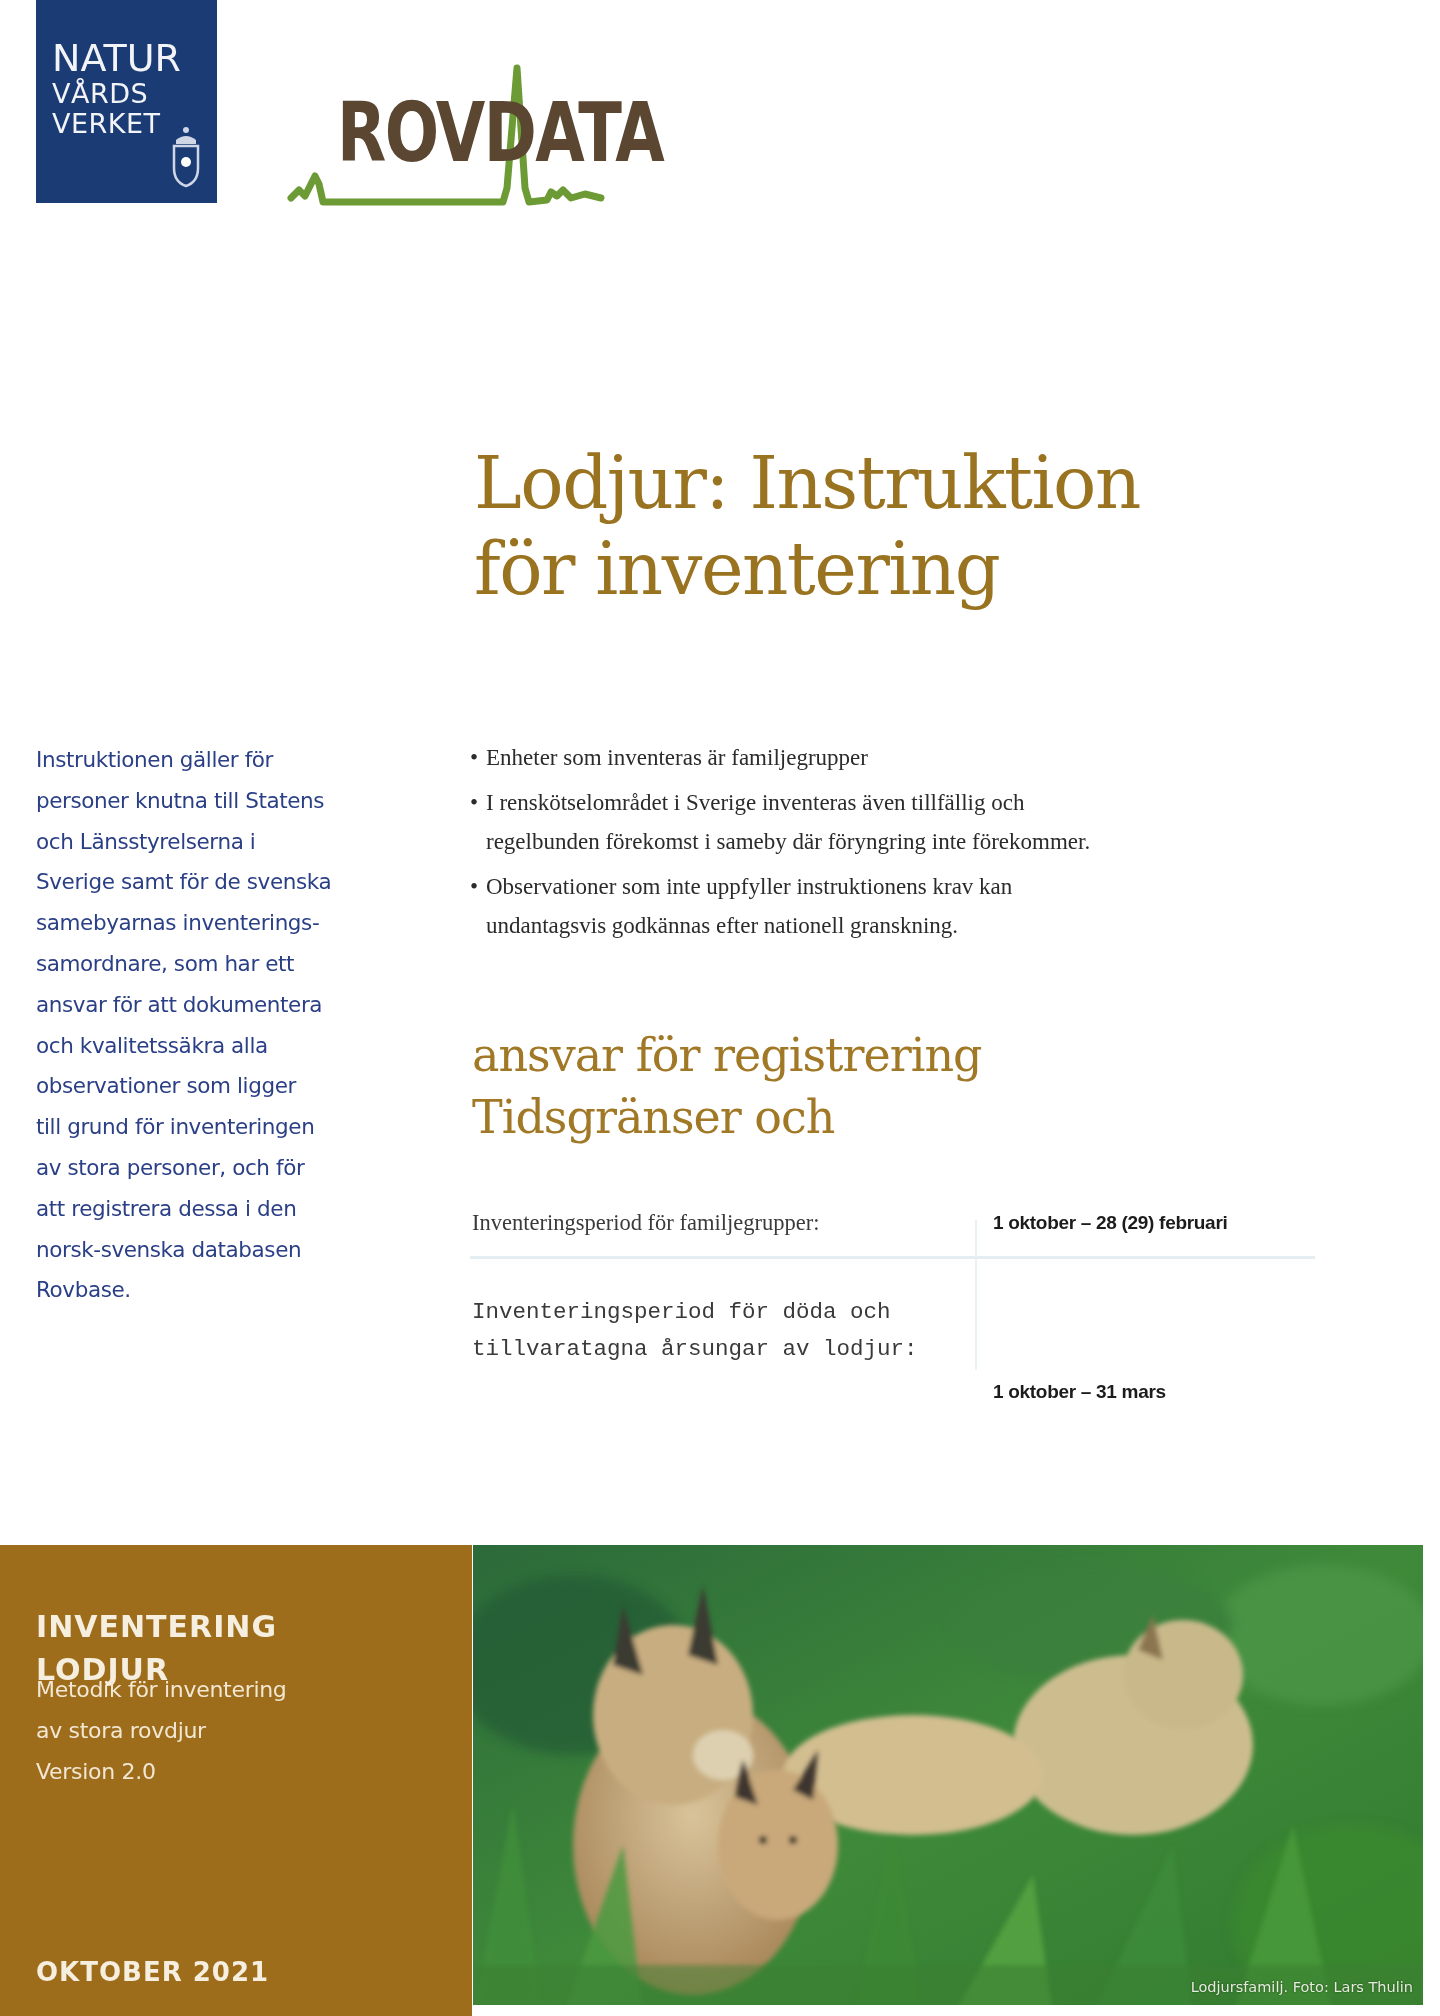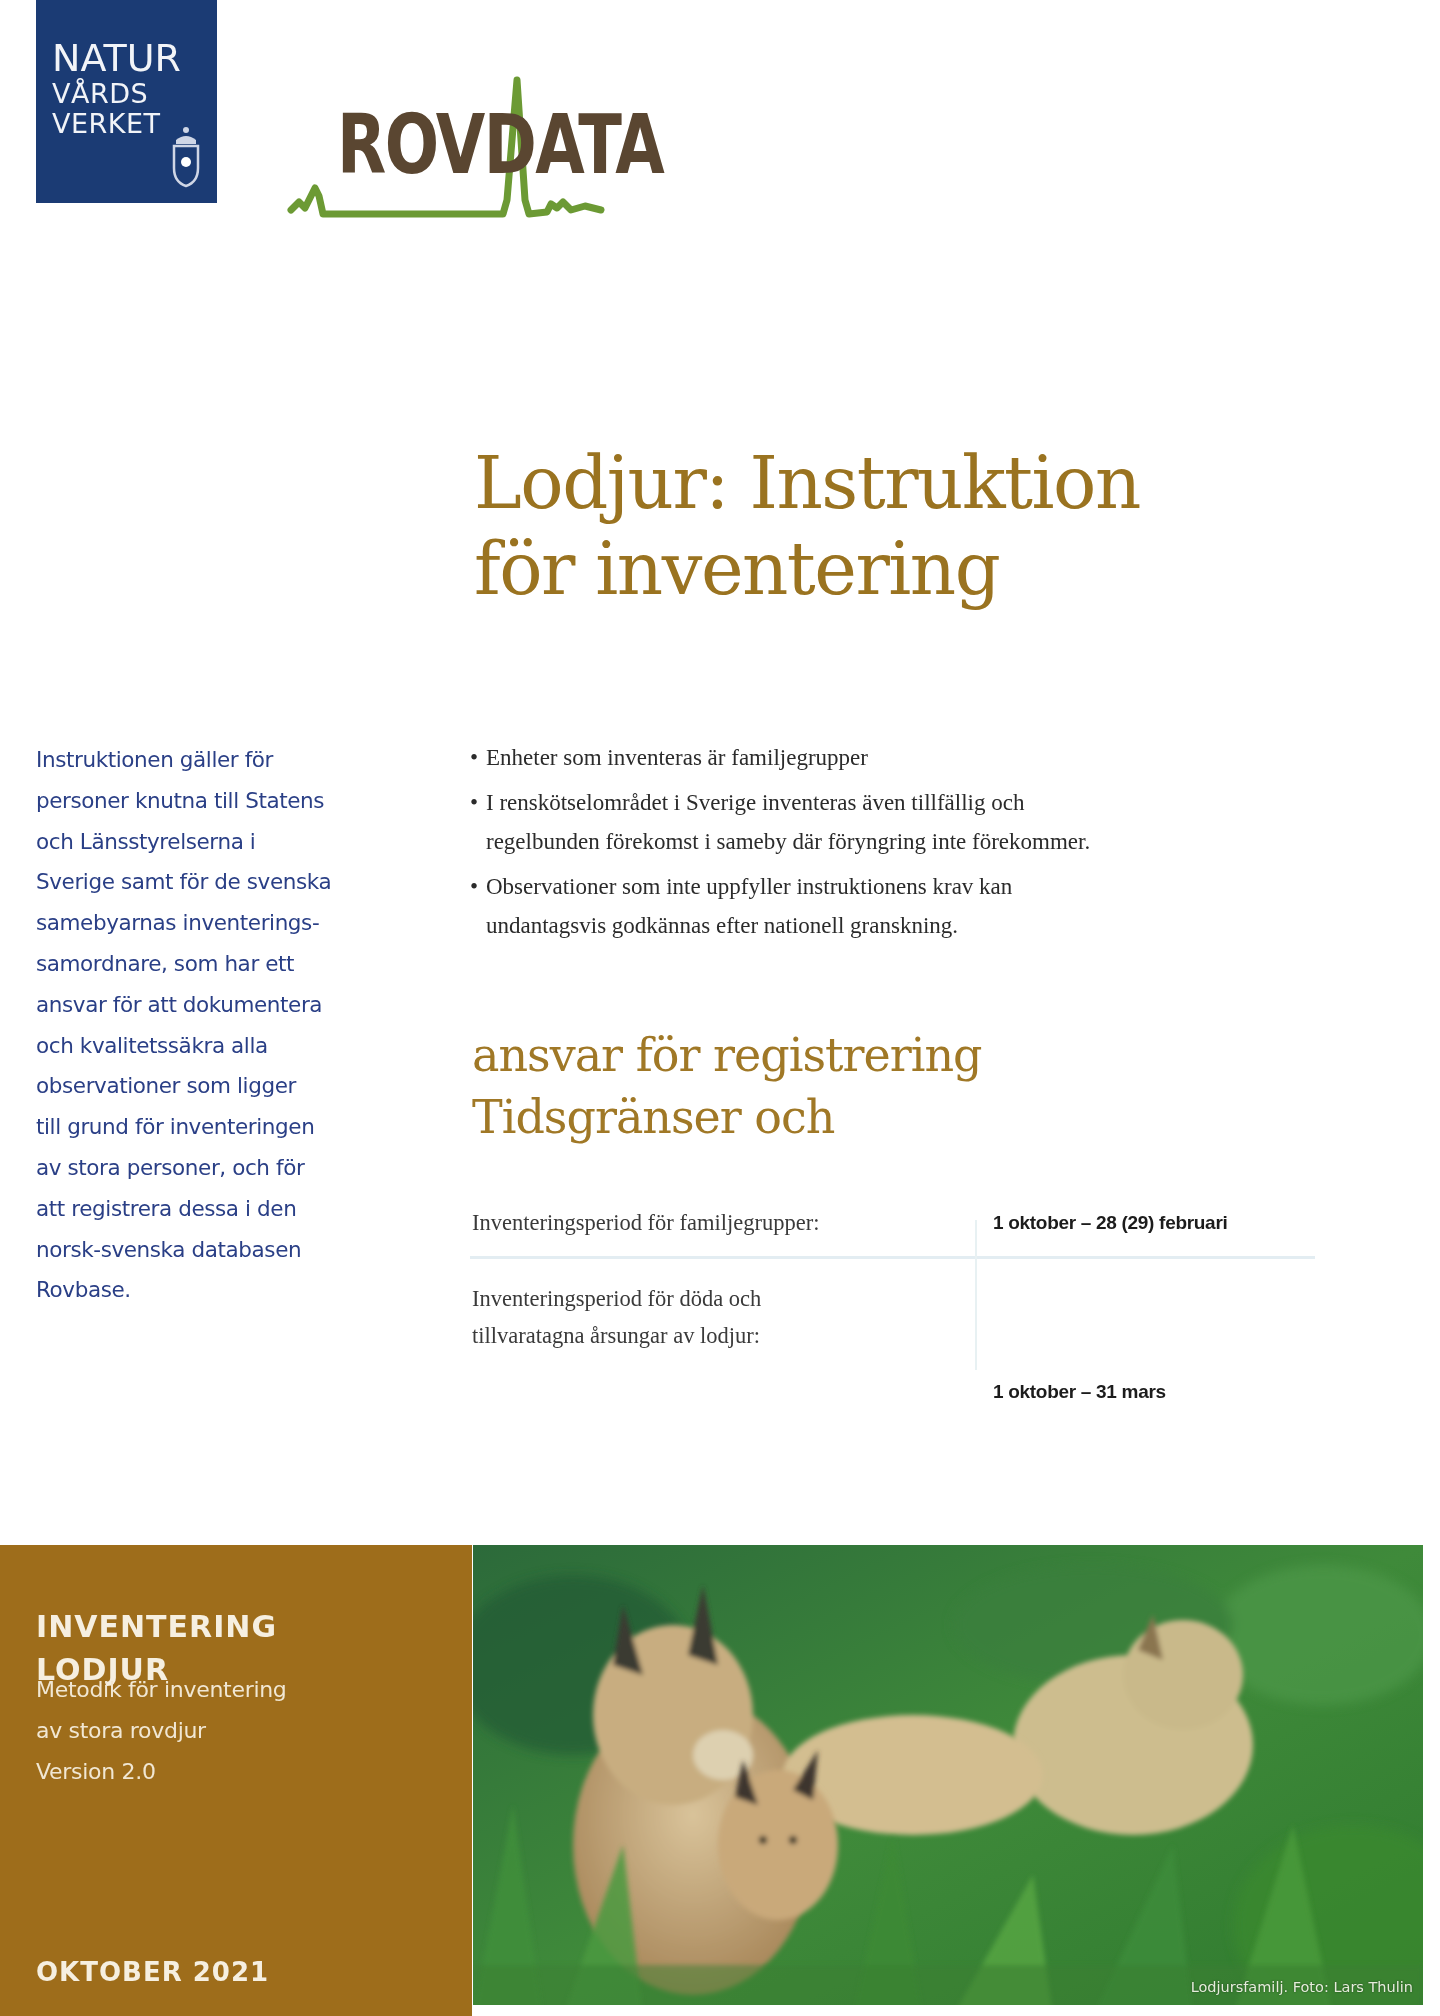--- a/index.html
+++ b/index.html
@@ -13,21 +13,21 @@
   .nv-logo {
     left:36px; top:0; width:181px; height:203px; background:#1b3b74;
     color:#f2f4f8; box-sizing:border-box; padding-top:39px; padding-left:16px;
   }
   .nv-line { font-family:"DejaVu Sans", sans-serif; font-weight:400; line-height:1; letter-spacing:0.5px; }
   .nv-l1 { font-size:38px; letter-spacing:0px; }
   .nv-l2, .nv-l3 { font-size:27px; margin-top:3px; }
   .nv-crest {
     position:absolute; left:132px; top:124px; width:36px; height:64px;
   }
-  .rov-logo { left:285px; top:72px; width:325px; height:150px;text-align:right; }
+  .rov-logo { left:285px; top:60px; width:325px; height:150px;text-align:right; }
   .rov-text {
     position:absolute; left:52px; top:32px; font-family:"DejaVu Sans", sans-serif;
     font-weight:bold; font-size:82px; color:#5a4631; letter-spacing:-2px;
     transform:scaleX(0.78); transform-origin:left top; line-height:1;
   }
 
   
   .title {
     left:474px; top:440px; width:900px; color:#9a7320;
     font-family:"DejaVu Serif", "Liberation Serif", serif; font-size:72px;
@@ -56,21 +56,21 @@
     font-family:"DejaVu Serif", serif; font-size:46px; line-height:62px; letter-spacing:-1px;
   }
 
   
   .tbl { left:470px; top:1190px; width:850px; height:190px; }
   .tbl-row1-label, .tbl-row2-label {
     position:absolute; left:2px; color:#3a3a3a; font-family:"Liberation Serif", serif;
     font-size:22.5px; line-height:37px; white-space:nowrap;
   }
   .tbl-row1-label { top:14px; }
-  .tbl-row2-label { top:90px; }
+  .tbl-row2-label { top:104px;font-family:Liberation Mono, monospace; }
   .tbl-row1-value, .tbl-row2-value {
     position:absolute; left:523px; color:#1c1c1c; font-family:"Liberation Sans", sans-serif;
     font-weight:bold; font-size:19px; line-height:37px; white-space:nowrap; letter-spacing:-0.3px;
   }
   .tbl-row1-value { top:14px; }
   .tbl-row2-value { top:143px;margin-top:40px; }
   .tbl-hline { position:absolute; left:0; top:66px; width:845px; height:3px; background:#e3edf2; }
   .tbl-vline { position:absolute; left:505px; top:30px; width:2px; height:150px; background:#e8f1f3; }
 
   

